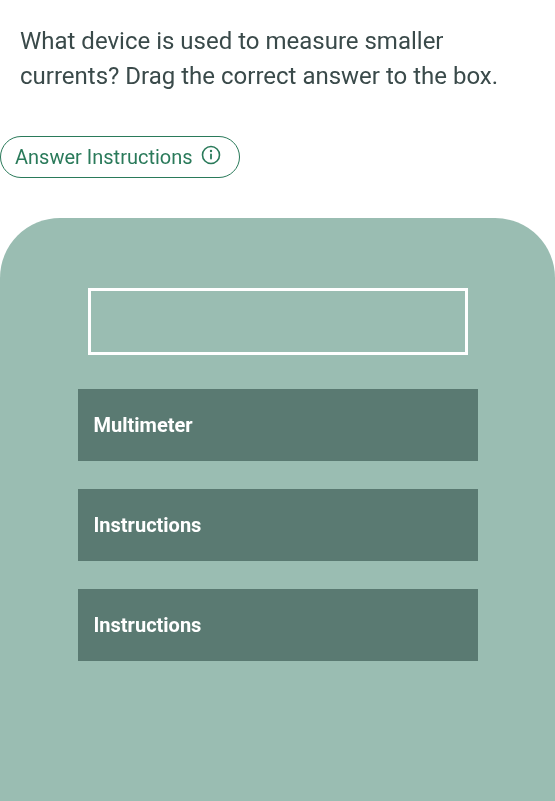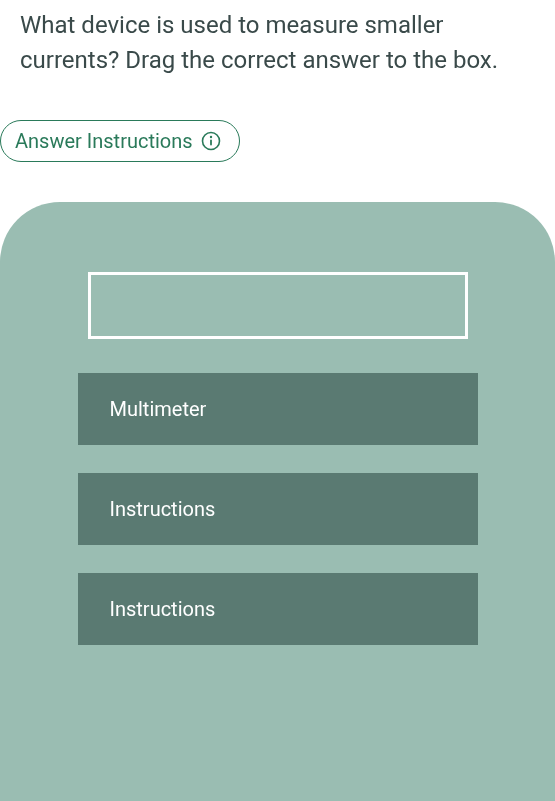--- a/index.html
+++ b/index.html
@@ -3,31 +3,31 @@
 <meta charset="utf-8">
 <style>
   * { box-sizing: border-box; margin: 0; padding: 0; }
   html, body { width: 555px; height: 801px; overflow: hidden; }
   body {
     font-family: -apple-system, BlinkMacSystemFont, "Segoe UI", Roboto, "Helvetica Neue", Arial, sans-serif;
     background: #ffffff;
   }
   .question-area {
     padding: 0 20px 0 20px;
-    margin-top: 8px;
+    margin-top: 24px;
   }
   .question-text {
     font-size: 24px;
     line-height: 1.45;
     color: #3a4a4a;
     font-weight: 400;
   }
   .instructions-pill {
     display: inline-flex;
-    align-items: center;
+    align-items: flex-start;
     gap: 8px;
     border: 1.5px solid #2a7a5a;
     border-radius: 22px;
     padding: 8px 18px 8px 14px;
     margin-top: 42px;
     margin-left: 0;
     cursor: pointer;
     background: #ffffff;
   }
   .instructions-pill-label {
@@ -63,22 +63,22 @@
     display: flex;
     flex-direction: column;
     gap: 28px;
     width: 400px;
     margin: 0 auto;
   }
   .option-item {
     background: #5a7a72;
     color: #ffffff;
     font-size: 20px;
-    font-weight: 400;
-    padding: 24px 32px;
+    font-weight: 700;
+    padding: 24px 16px;
     cursor: grab;
     user-select: none;
   }
 </style>
 </head>
 <body>
 
 
 
 <div class="question-area">

